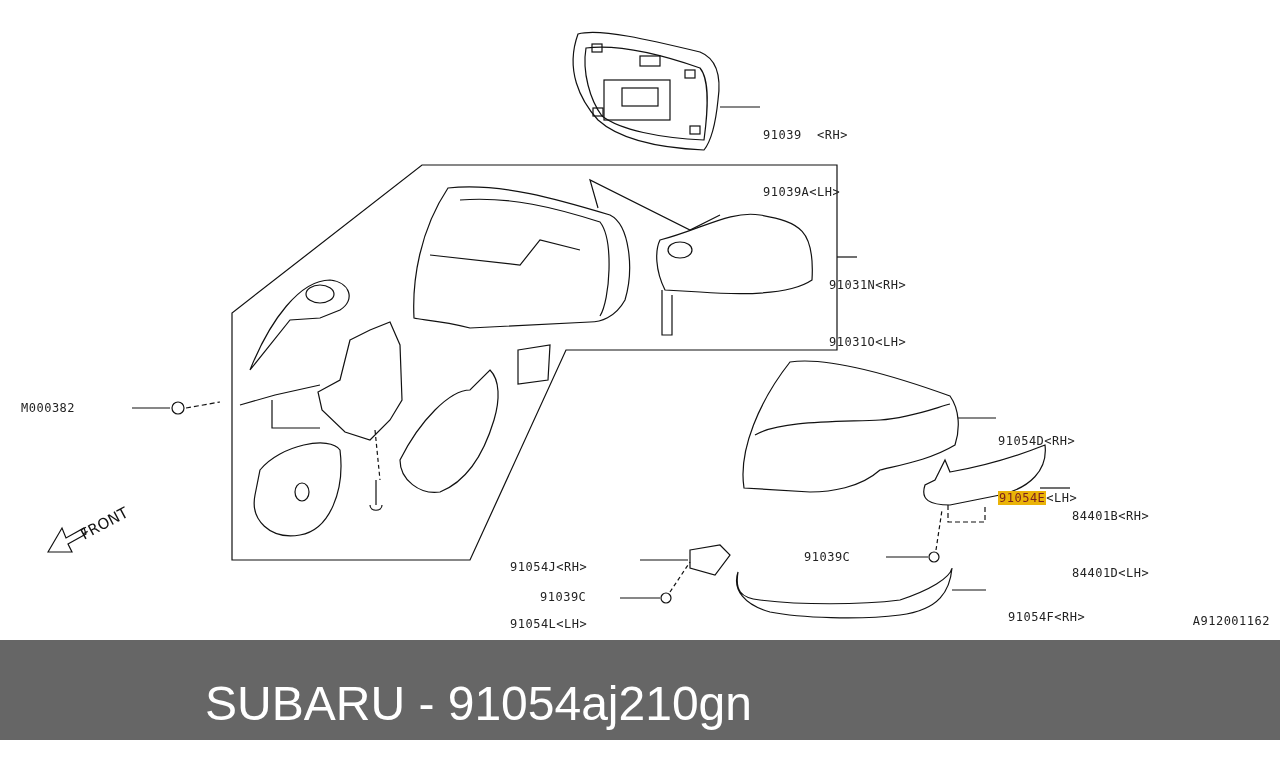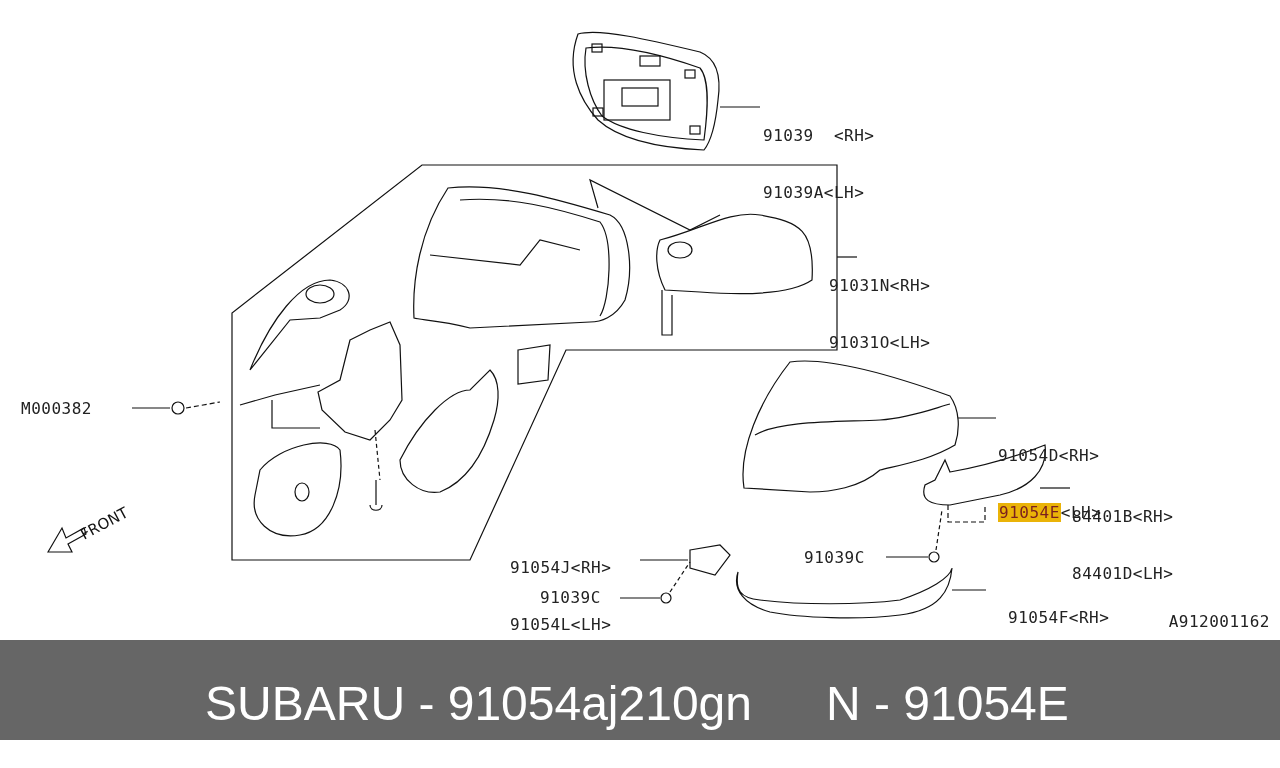--- a/index.html
+++ b/index.html
@@ -1,18 +1,18 @@
 <!DOCTYPE html>
 <html><head>
   <meta charset="utf-8">
   <style>
     html, body { margin:0; padding:0; }
     body { width:1280px; height:768px; position:relative; background:#ffffff; overflow:hidden; font-family:"DejaVu Sans Mono", monospace; }
     #diagram { position:absolute; left:0; top:0; width:1280px; height:640px; }
-    .lbl { position:absolute; font-family:"DejaVu Sans Mono", monospace; font-size:16px; color:#222; letter-spacing:0.5px; line-height:19px; white-space:pre; }
+    .lbl { position:absolute; font-family:"DejaVu Sans Mono", monospace; font-size:12px; color:#222; letter-spacing:0.5px; line-height:19px; white-space:pre; }
     .hl { background:#eab308; color:#7a1f1f; padding:0 1px; }
     #footer { position:absolute; left:0; top:640px; width:1280px; height:100px; background:#666666; color:#ffffff; font-family:"Liberation Sans", sans-serif; font-size:48px; }
     #footer .brand { position:absolute; left:205px; top:36px; }
     #footer .oem { position:absolute; left:826px; top:36px; }
     .code { position:absolute; right:10px; top:612px; }
   </style>
 </head>
 <body>
 
 <svg id="diagram" viewBox="0 0 1280 640" xmlns="http://www.w3.org/2000/svg" fill="none" stroke="#111" stroke-width="1.2">
@@ -89,21 +89,21 @@
 </svg>
 
 <div class="lbl" style="left:763px;top:88px">
   <div>91039  &lt;RH&gt;</div>
   <div>91039A&lt;LH&gt;</div>
 </div>
 <div class="lbl" style="left:829px;top:238px">
   <div>91031N&lt;RH&gt;</div>
   <div>91031O&lt;LH&gt;</div>
 </div>
-<div class="lbl" style="left:998px;top:408px">
+<div class="lbl" style="left:998px;top:394px">
   <div>91054D&lt;RH&gt;</div>
   <div><span class="hl">91054E</span><span>&lt;LH&gt;</span></div>
 </div>
 <div class="lbl" style="left:1072px;top:469px">
   <div>84401B&lt;RH&gt;</div>
   <div>84401D&lt;LH&gt;</div>
 </div>
 <div class="lbl" style="left:1008px;top:570px">
   <div>91054F&lt;RH&gt;</div>
   <div>91054G&lt;LH&gt;</div>
@@ -112,14 +112,13 @@
   <div>91054J&lt;RH&gt;</div>
   <div>91054L&lt;LH&gt;</div>
 </div>
 <div class="lbl" style="left:540px;top:588px">91039C</div>
 <div class="lbl" style="left:804px;top:548px">91039C</div>
 <div class="lbl" style="left:21px;top:399px">M000382</div>
 <div class="lbl code">A912001162</div>
 
 <div id="footer">
   <span class="brand">SUBARU - 91054aj210gn</span>
-  <span class="oem">N - 91054E</span>
 </div>
 
 </body></html>

